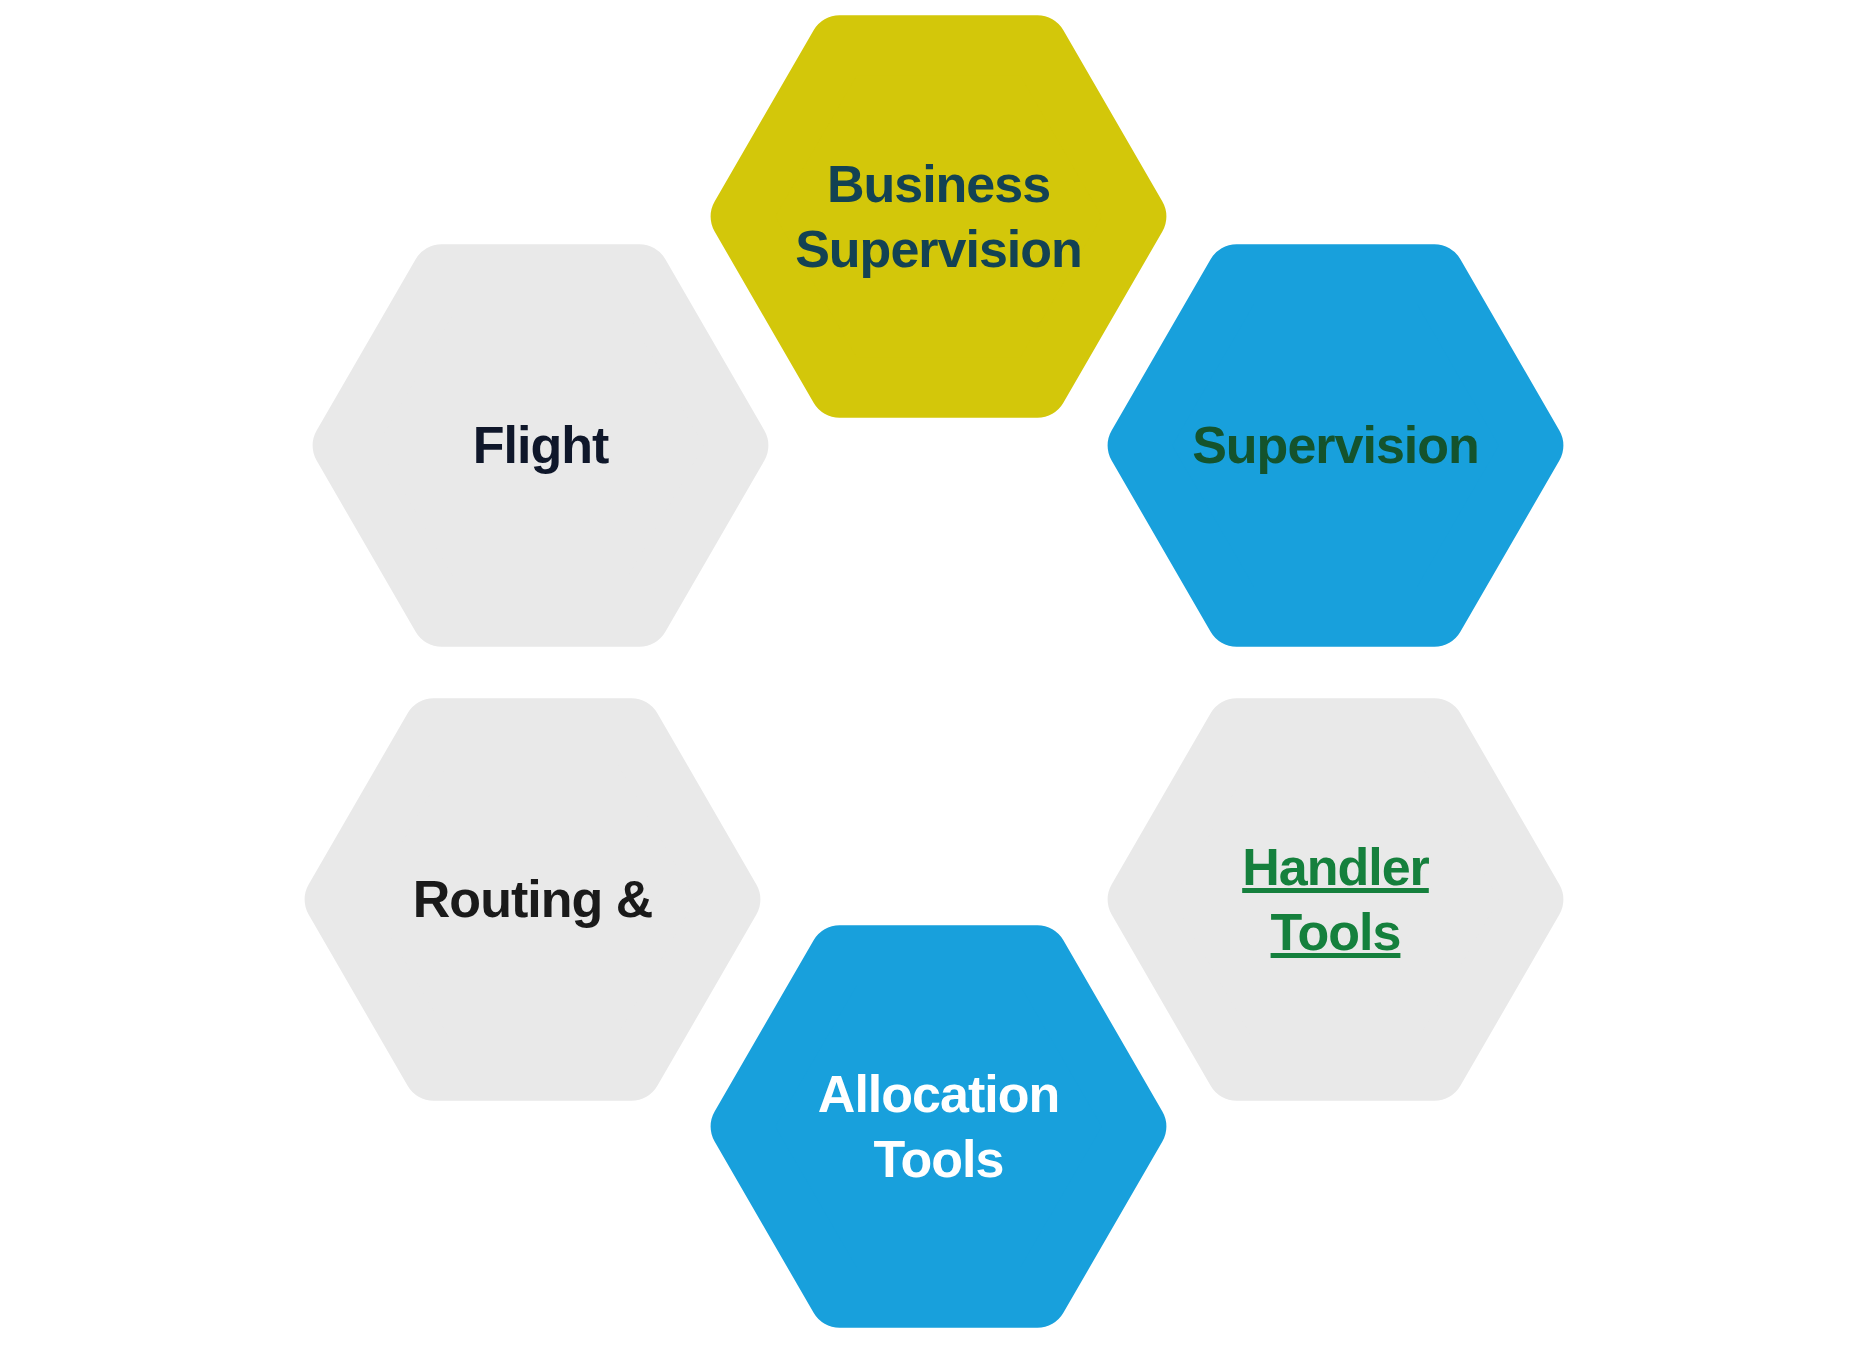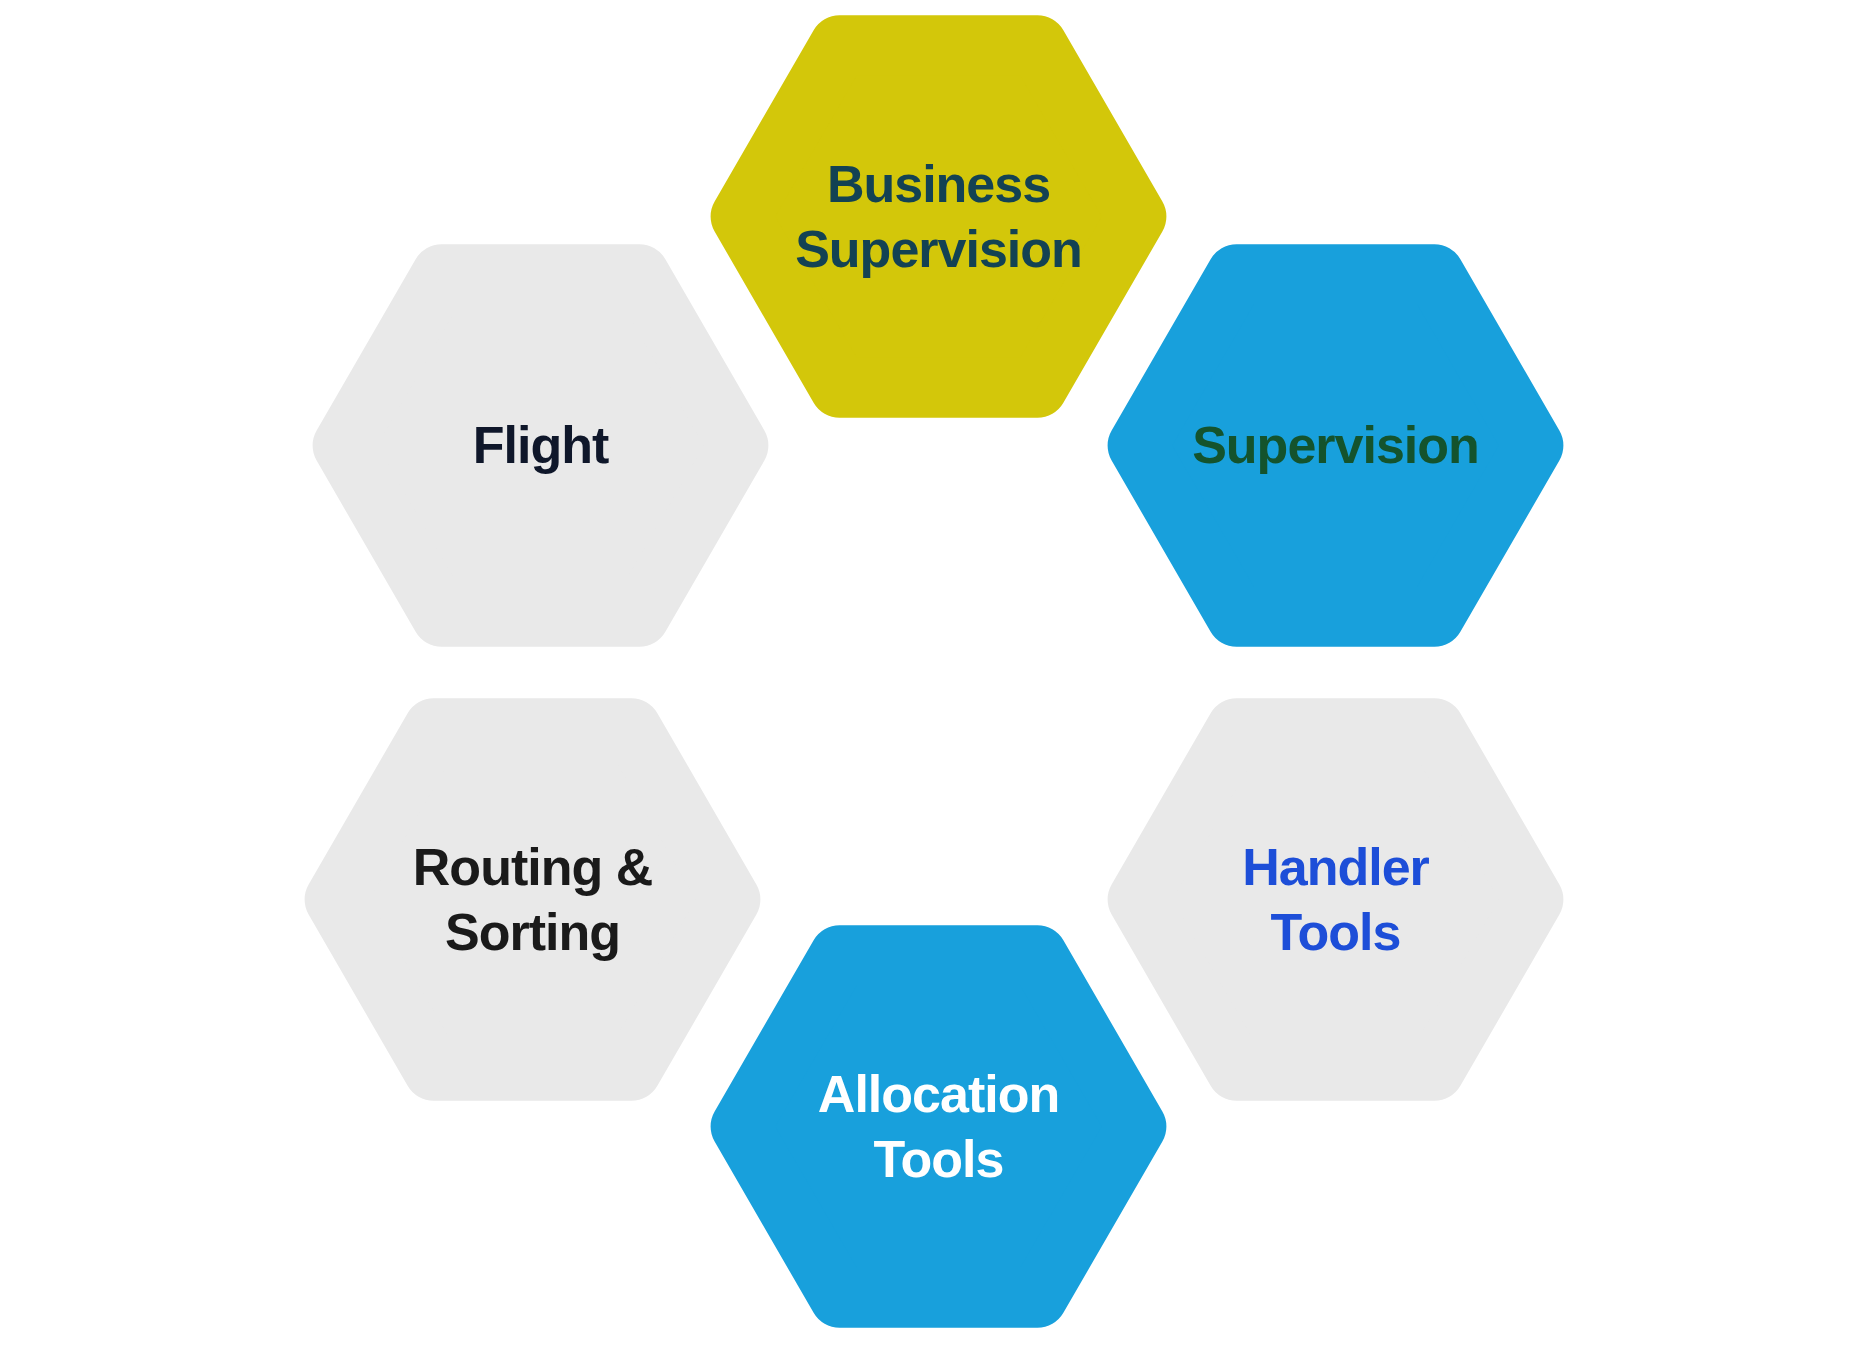--- a/index.html
+++ b/index.html
@@ -85,29 +85,28 @@
 
     </div>
   </div>
 
   <div class="hex hex-pos-3">
     <svg viewBox="0 0 465 403">
       <polygon points="133.6,30.2 331.4,30.2 430.4,201.5 331.4,372.8 133.6,372.8 34.6,201.5" stroke-width="60" stroke-linejoin="round" fill="#e9e9e9" stroke="#e9e9e9"></polygon>
     </svg>
     <div class="hex-label" style="color: rgb(26, 26, 26);">
       <span class="line">Routing &amp;</span>
-      <span class="line">Sorting</span>
     </div>
   </div>
 
   <div class="hex hex-pos-4">
     <svg viewBox="0 0 465 403">
       <polygon points="133.6,30.2 331.4,30.2 430.4,201.5 331.4,372.8 133.6,372.8 34.6,201.5" stroke-width="60" stroke-linejoin="round" fill="#e9e9e9" stroke="#e9e9e9"></polygon>
     </svg>
-    <div class="hex-label" style="color: #1d4ed8;">
+    <div class="hex-label" style="color: #15803d; text-decoration: underline;">
       <span class="line">Handler</span>
       <span class="line">Tools</span>
     </div>
   </div>
 
   <div class="hex hex-pos-5">
     <svg viewBox="0 0 465 403">
       <polygon points="133.6,30.2 331.4,30.2 430.4,201.5 331.4,372.8 133.6,372.8 34.6,201.5" stroke-width="60" stroke-linejoin="round" fill="#18a0dc" stroke="#18a0dc"></polygon>
     </svg>
     <div class="hex-label" style="color: rgb(255, 255, 255);">

